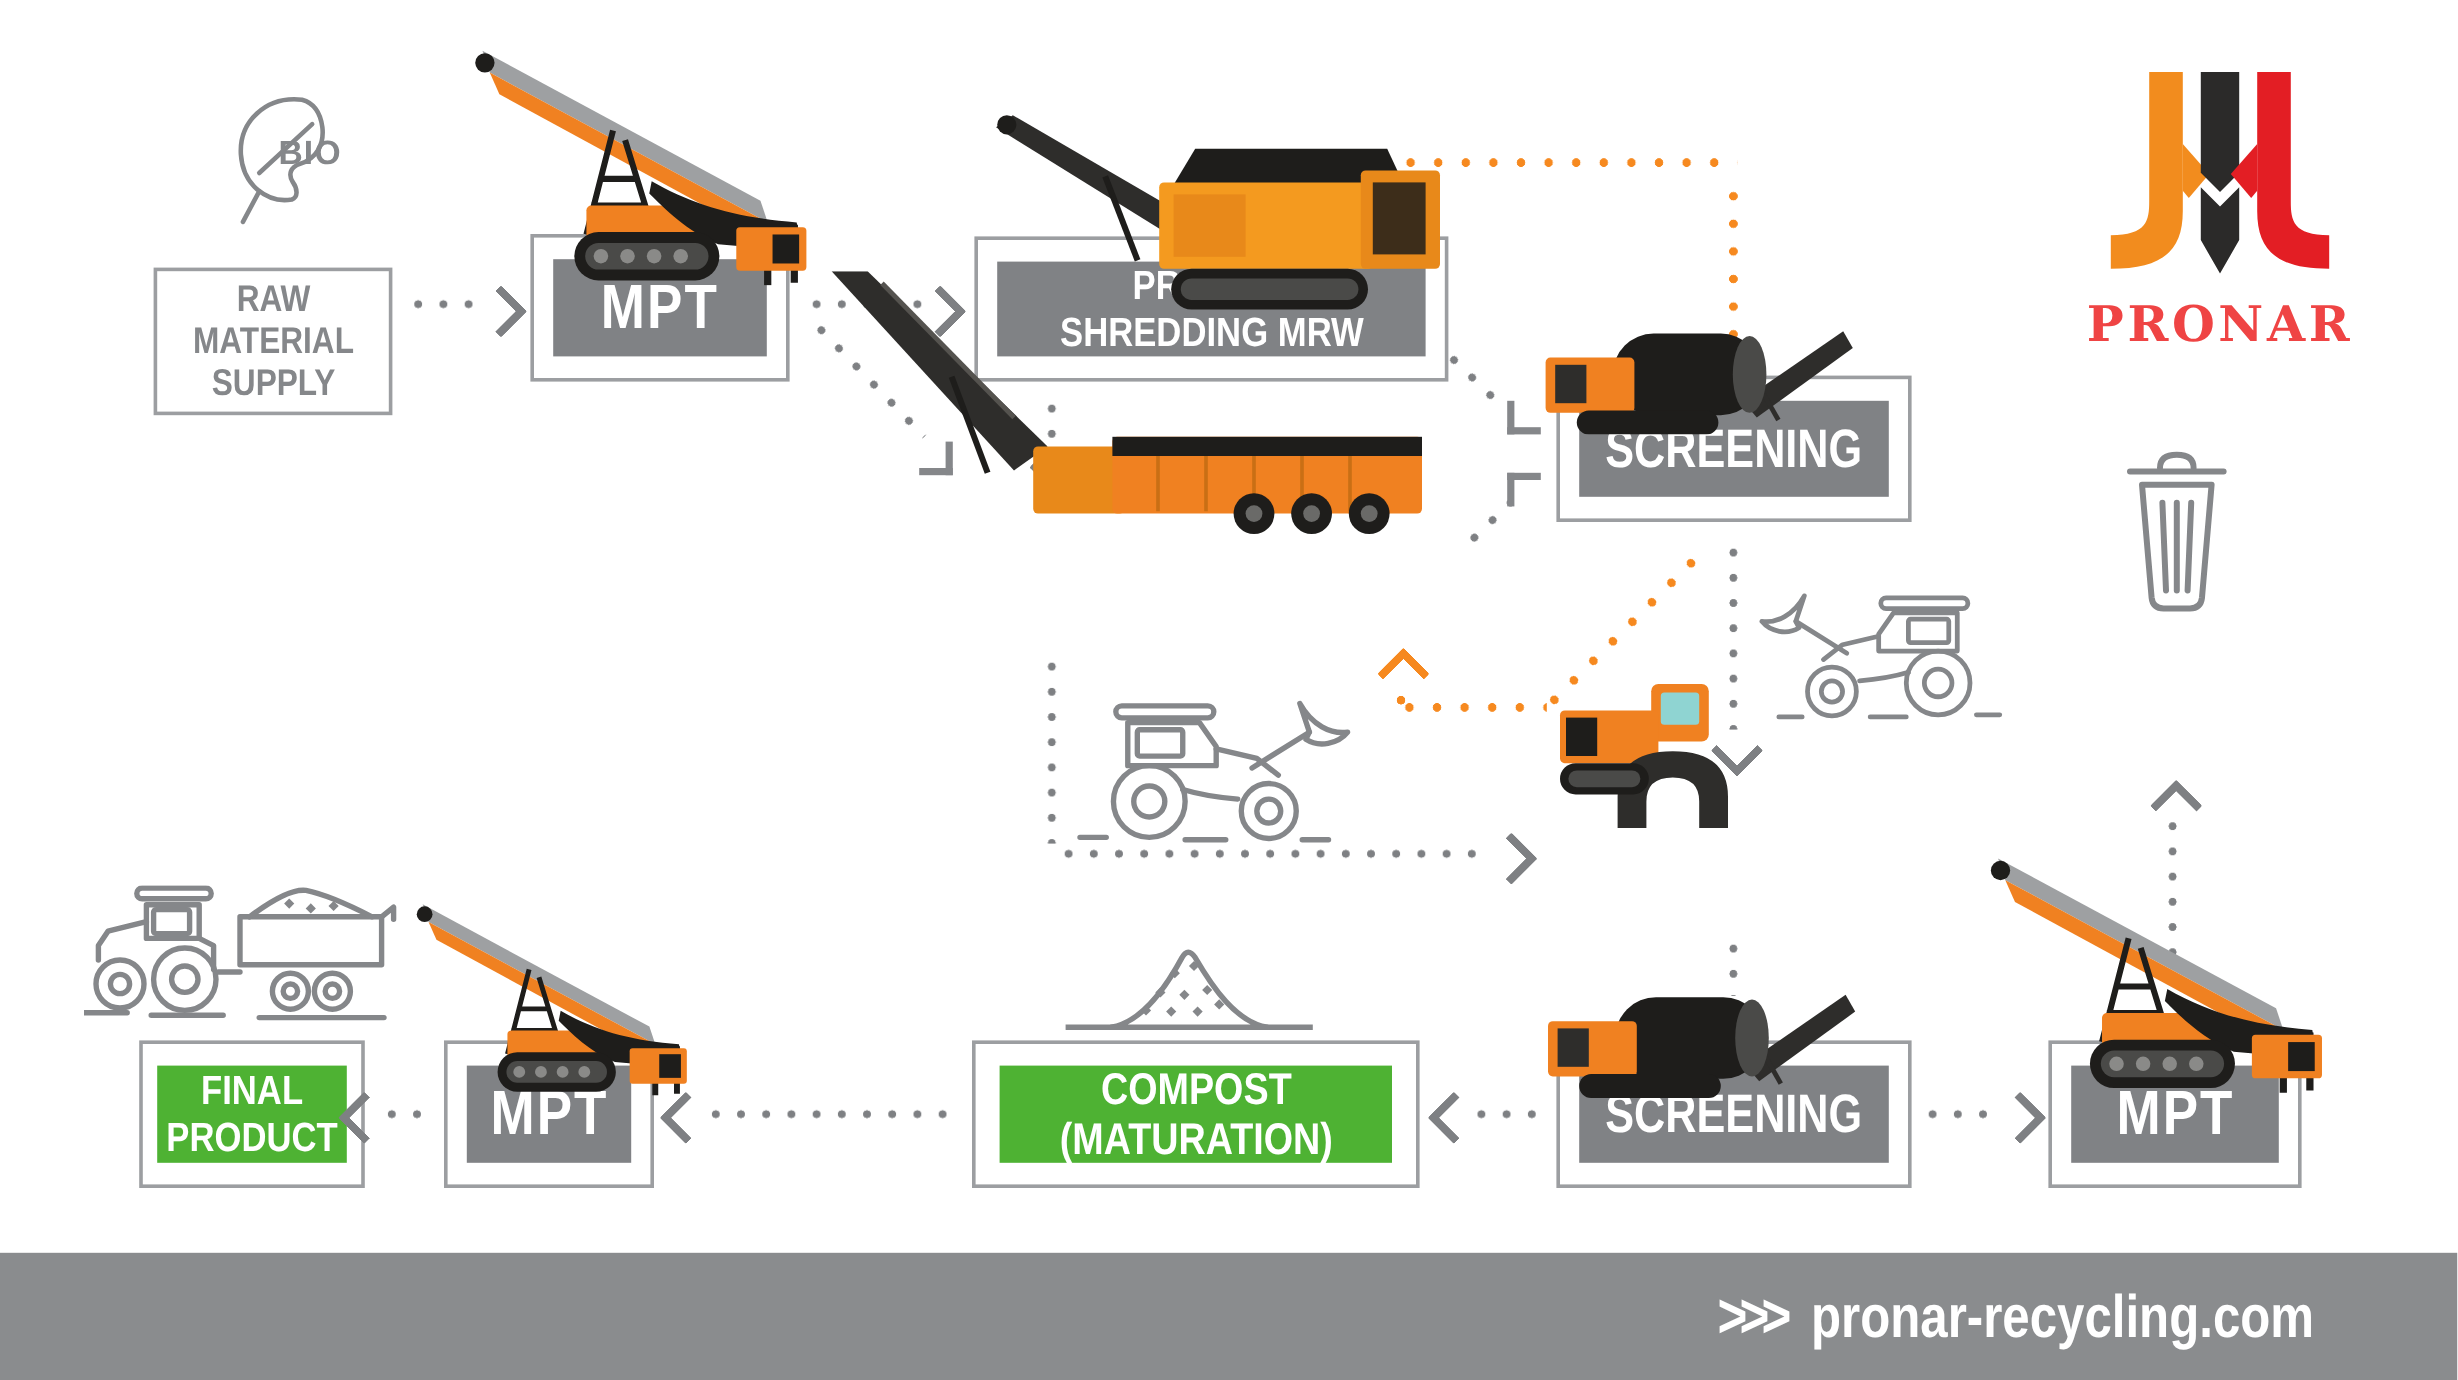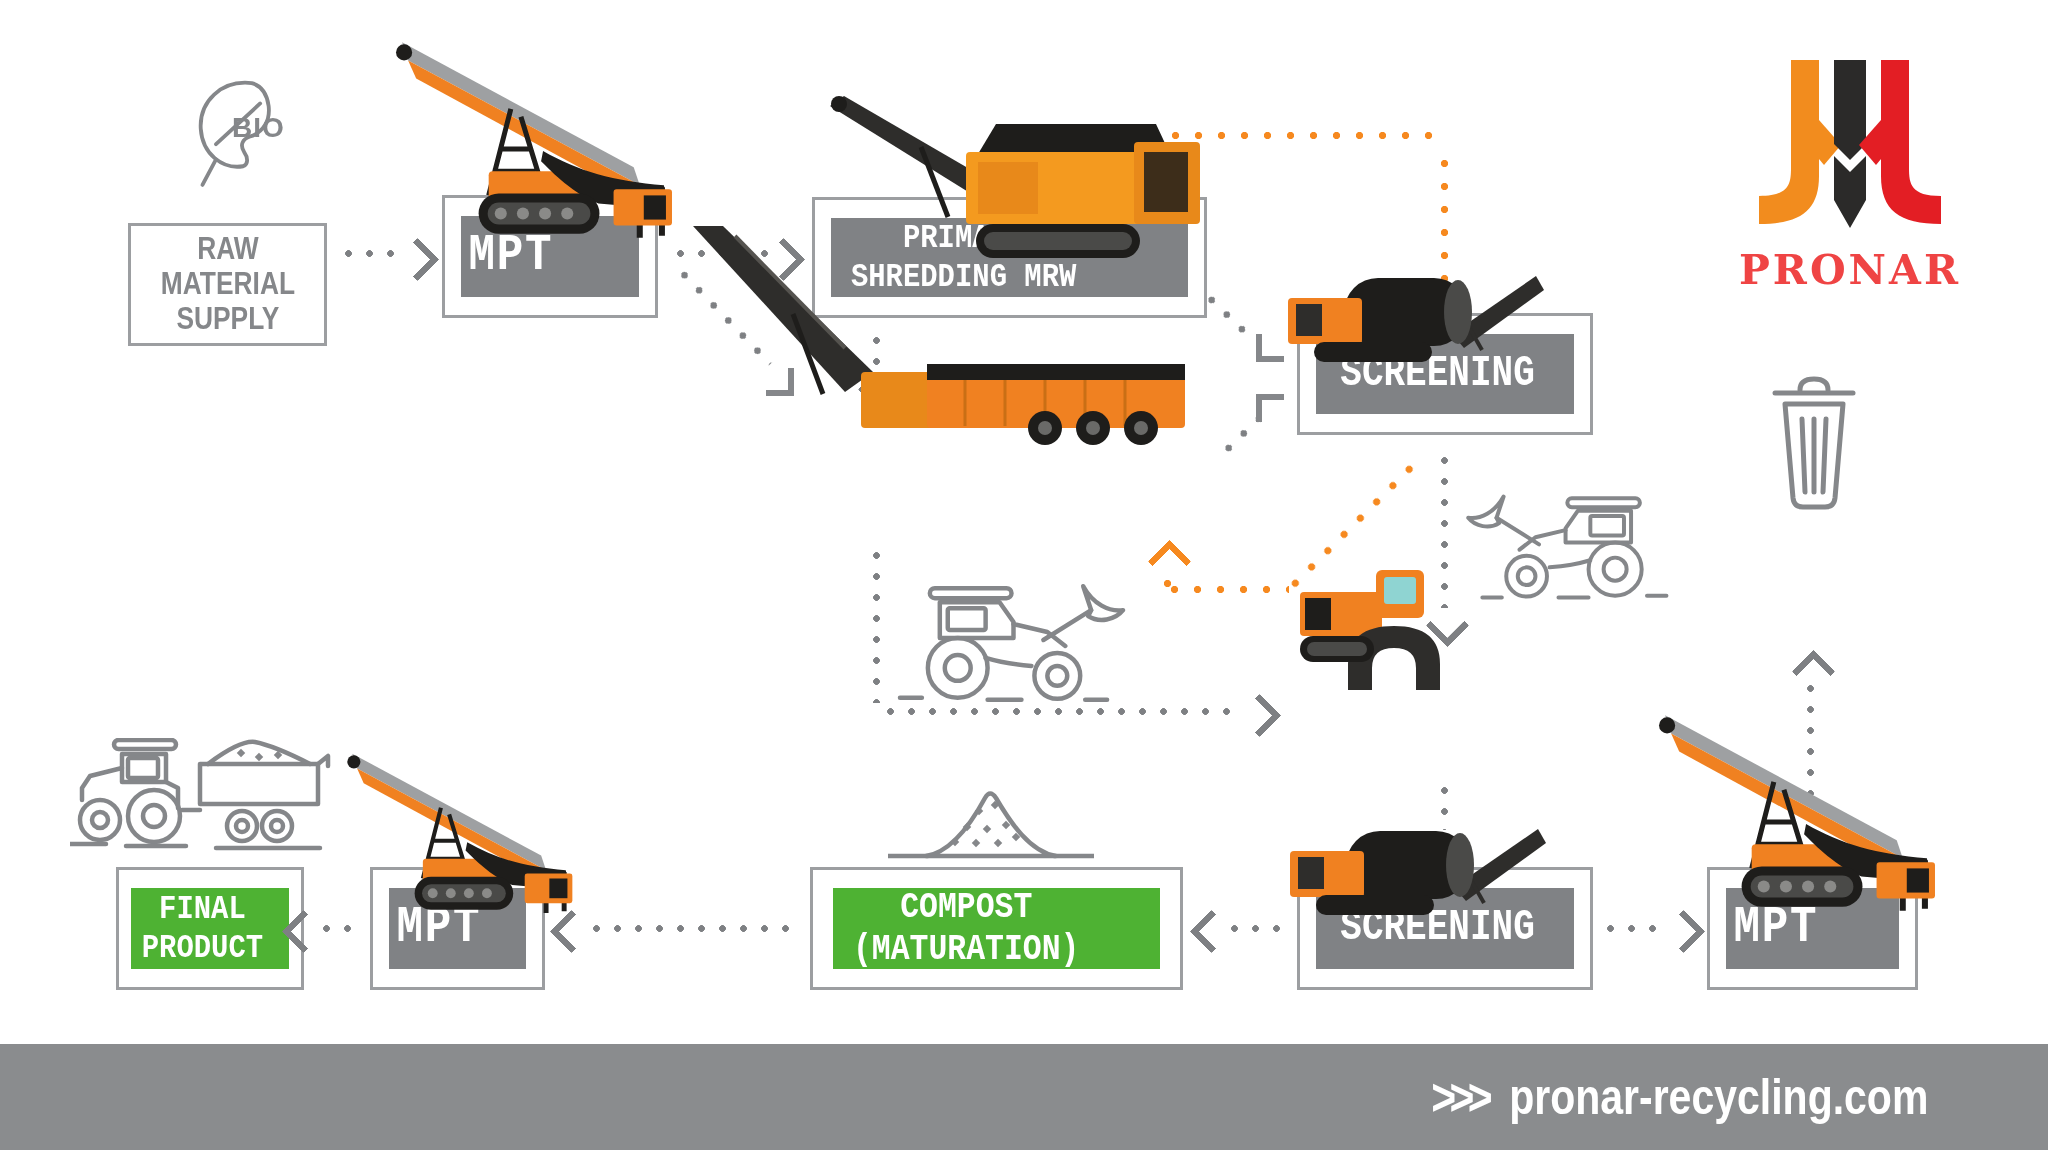--- a/index.html
+++ b/index.html
@@ -1,21 +1,21 @@
 <!DOCTYPE html>
 <html><head>
 <meta charset="utf-8">
 <style>
   html,body{margin:0;padding:0;background:#fff;}
   .stage{position:relative;width:2048px;height:1150px;background:#ffffff;overflow:hidden;
          font-family:"Liberation Sans",sans-serif;}
   
   .box{position:absolute;background:#fff;border:3px solid #9C9EA1;box-sizing:border-box;}
   .box-inner{position:absolute;left:16px;right:16px;top:18px;bottom:18px;
-             display:flex;align-items:center;justify-content:flex-start;text-align:center;font-family:Liberation Mono, monospace;}
+             display:flex;align-items:center;justify-content:center;text-align:center;}
   .fill-gray{background:#808285;}
   .fill-orange{background:#F08121;}
   .fill-green{background:#4EB233;}
   .lbl{font-weight:bold;white-space:pre-line;line-height:1.12;transform:scaleX(.85);
        color:#fff;letter-spacing:0;}
   .lbl.dark{color:#85878A;}
   .fs-xl{font-size:52px;letter-spacing:2px;}
   .fs-lg{font-size:45px;transform:scaleX(.8);}
   .fs-md{font-size:34px;}
   .fs-cp{font-size:37px;}

